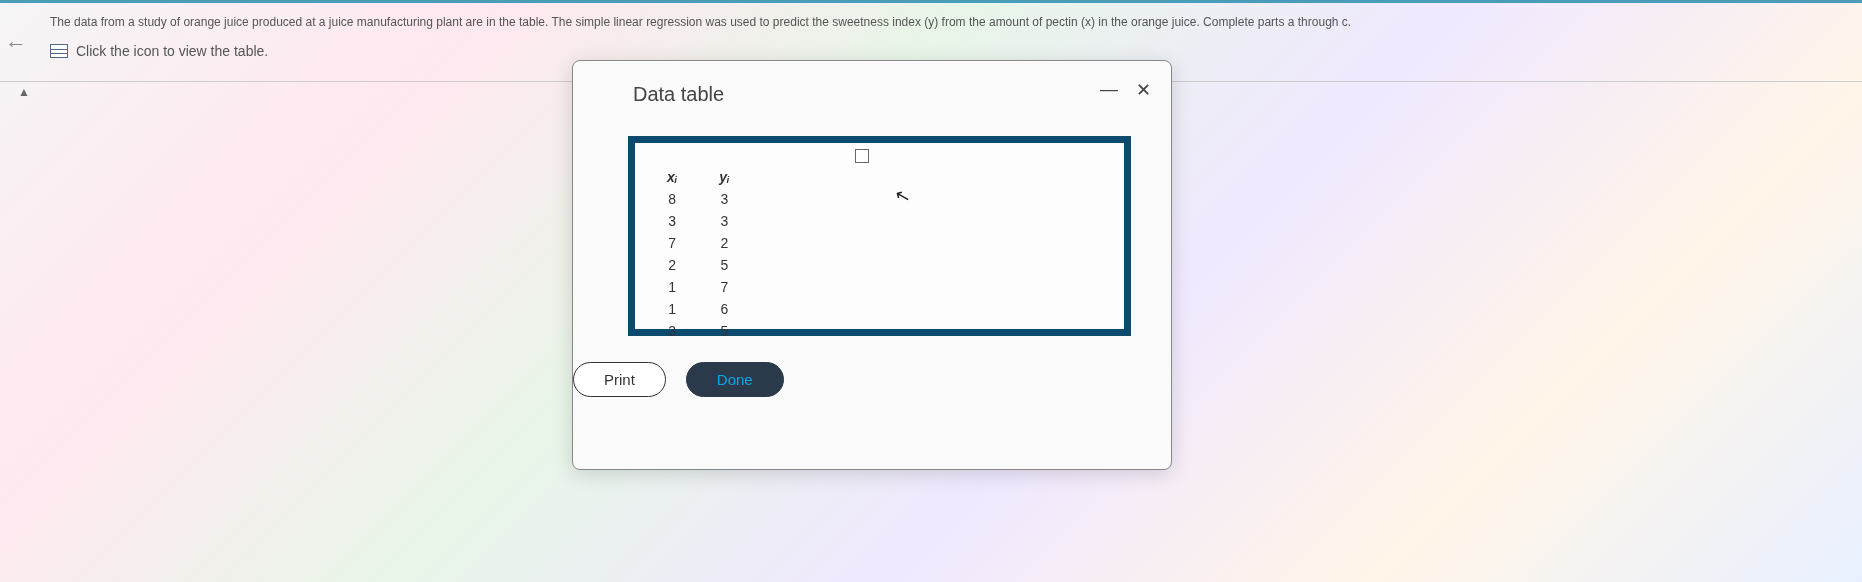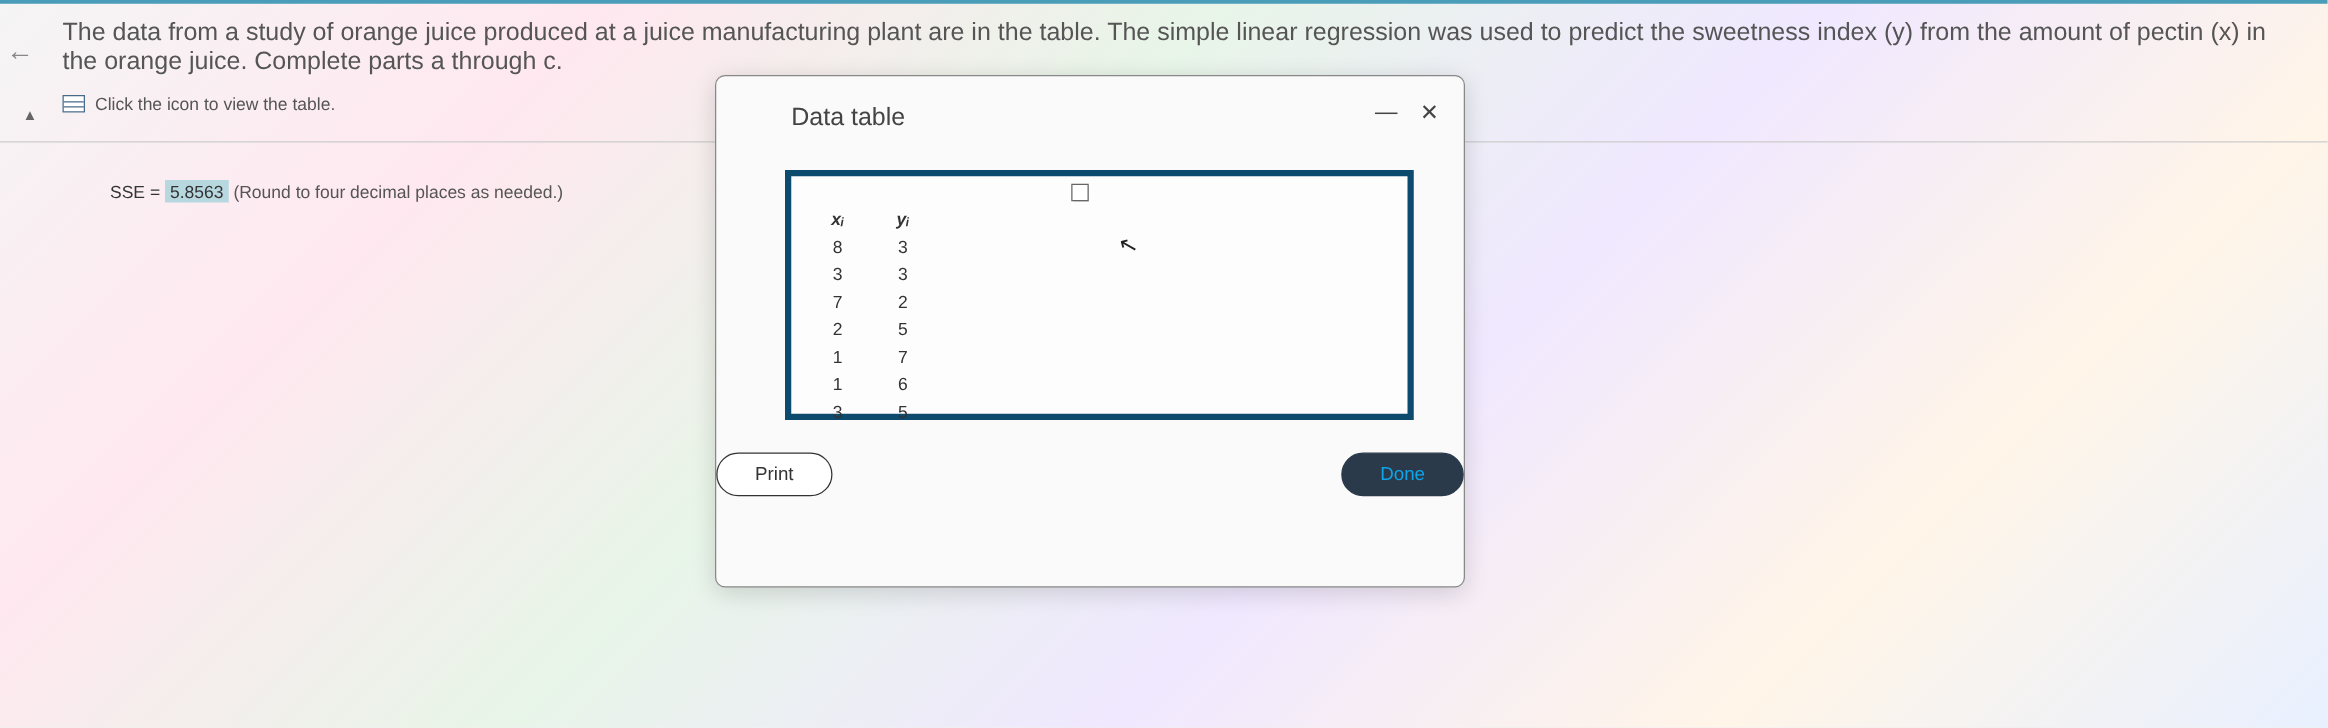--- a/index.html
+++ b/index.html
@@ -21,21 +21,21 @@
       height: 100%;
       background: linear-gradient(135deg, #f5f5f5 0%, #ffe8f0 20%, #e8f5e8 40%, #f0e8ff 60%, #fff5e8 80%, #e8f0ff 100%);
     }
     .top-bar {
       border-top: 3px solid #4a9db8;
       padding: 12px 20px 12px 50px;
       color: #555;
     }
     .top-bar .problem-text {
       margin-bottom: 8px;
-      font-size: 20px;
+      font-size: 12px;
     }
     .view-table-row {
       display: flex;
       align-items: center;
       gap: 8px;
       margin-top: 14px;
     }
     .table-icon {
       display: inline-block;
       width: 18px;
@@ -120,21 +120,21 @@
       right: 20px;
       top: 18px;
       display: flex;
       gap: 18px;
       font-size: 18px;
       color: #444;
     }
     .modal-controls span { cursor: pointer; }
     .data-frame {
       margin: 20px 40px 10px 55px;
-      border: 5px solid #0c4a6e;
+      border: 7px solid #0c4a6e;
       height: 200px;
       background: rgba(255,255,255,0.6);
       padding: 10px 30px;
       position: relative;
     }
     .copy-icon {
       position: absolute;
       right: 255px;
       top: 8px;
       width: 12px;
@@ -158,22 +158,22 @@
       font-size: 14px;
       color: #333;
     }
     .data-table td {
       padding: 2px 40px 2px 0;
       text-align: center;
     }
     .data-table .hdr { font-weight: bold; font-style: italic; }
     .modal-buttons {
       display: flex;
-      justify-content: space-between;
-      gap: 33px;
+      justify-content: flex-start;
+      gap: 20px;
       margin-top: 26px;
     }
     .btn {
       padding: 8px 30px;
       border-radius: 22px;
       font-size: 15px;
       cursor: pointer;
       border: 1px solid #333;
     }
     .btn-print { background: white; color: #333; }
@@ -197,25 +197,20 @@
     <div class="problem-text">The data from a study of orange juice produced at a juice manufacturing plant are in the table. The simple linear regression was used to predict the sweetness index (y) from the amount of pectin (x) in the orange juice. Complete parts a through c.</div>
     <div class="view-table-row">
       <span class="table-icon"></span>
       <span>Click the icon to view the table.</span>
     </div>
   </div>
 
   <div class="scroll-up">▲</div>
 
   <div class="content-section">
-    <div class="indent">
-      <span>SSE =</span>
-      <span class="sse-value">5.8563</span>
-      <span class="round-note">(Round to four decimal places as needed.)</span>
-    </div>
   </div>
 
   <div class="modal">
     <div class="modal-header">
       <span>Data table</span>
     </div>
     <div class="modal-controls">
       <span>—</span>
       <span>✕</span>
     </div>

